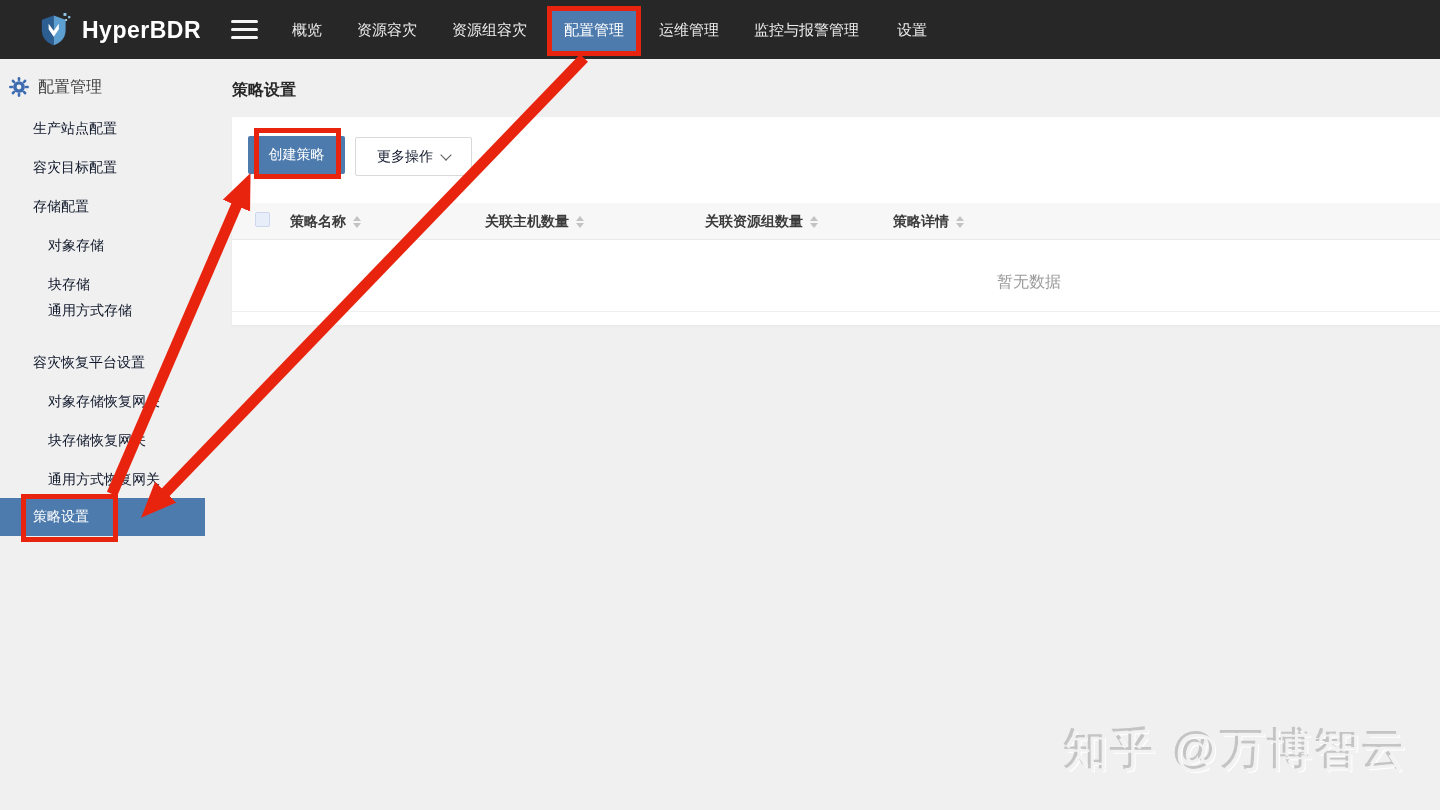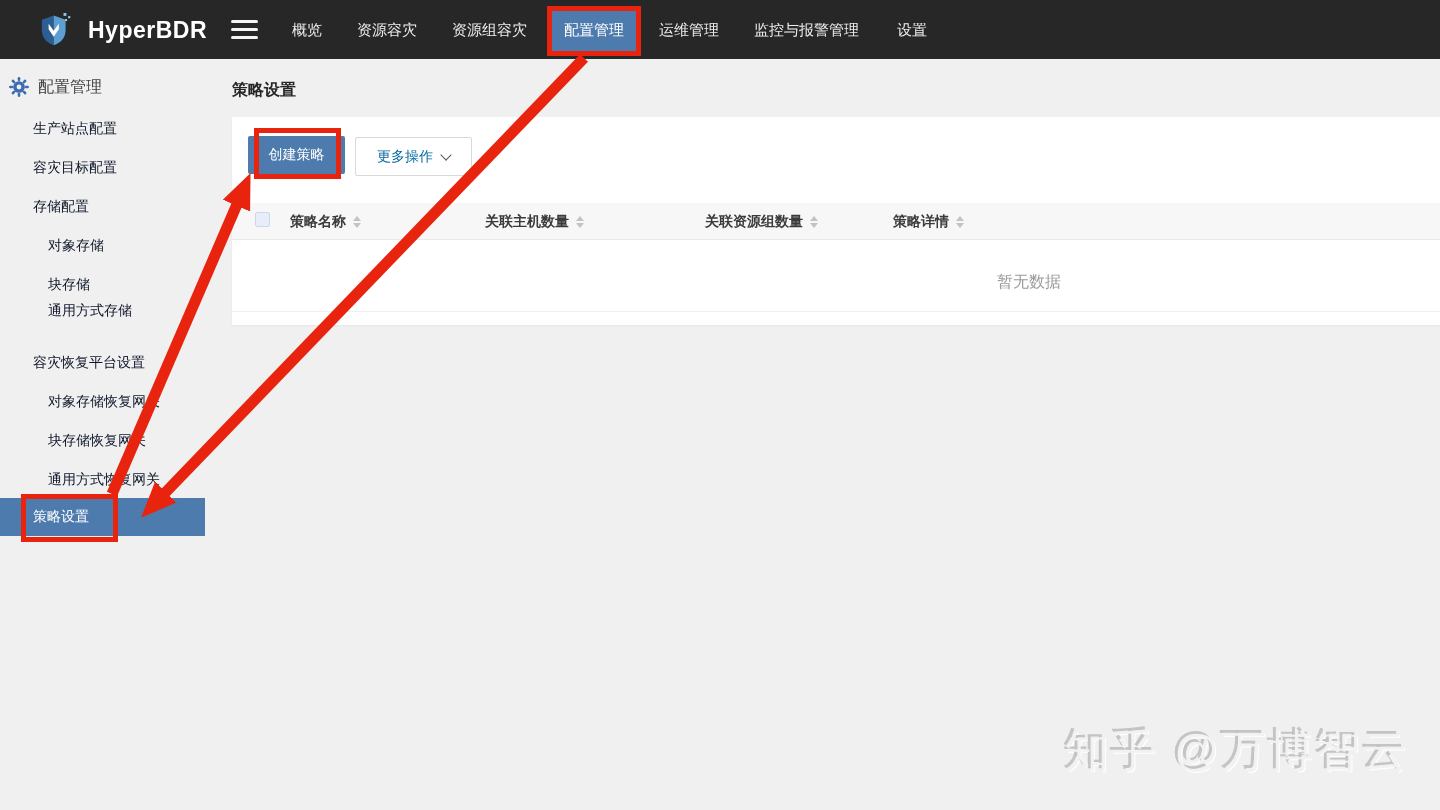--- a/index.html
+++ b/index.html
@@ -6,21 +6,21 @@
   html,body { background:#e4e4e4; }
   .stage {
     position:relative; width:1440px; height:810px; overflow:hidden;
     background:#f0f0f0;
     font-family:"Liberation Sans","DejaVu Sans",sans-serif;
     -webkit-font-smoothing:antialiased;
   }
   
   .topbar { position:absolute; left:0; top:0; width:1440px; height:59px; background:#272727; }
   .brand { position:absolute; left:38px; top:11px; height:38px; display:flex; align-items:center; cursor:pointer; }
-  .brand-text { color:#fff; font-size:23px; font-weight:bold; margin-left:16px; letter-spacing:0.5px; }
+  .brand-text { color:#fff; font-size:23px; font-weight:bold; margin-left:10px; letter-spacing:0.5px; }
   .hamburger { position:absolute; left:231px; top:20px; width:27px; height:19px;
     display:flex; flex-direction:column; justify-content:space-between; cursor:pointer; }
   .hamburger span { display:block; height:3.2px; background:#f5f5f5; border-radius:2px; }
   .nav-item { position:absolute; top:0; height:59px; line-height:59px; color:#ededed; font-size:15px; cursor:pointer; white-space:nowrap; }
   .nav-item.active { top:9px; height:42px; line-height:42px; background:#4e7bad; color:#fff; text-align:center; }
   
   .side-header { position:absolute; left:8px; top:76px; display:flex; align-items:center; cursor:pointer; }
   .side-header .lbl { font-size:16px; color:#404040; margin-left:8px; }
   .side-item { position:absolute; font-size:14px; color:#0f172a; height:20px; line-height:20px; cursor:pointer; white-space:nowrap; }
   .side-item.lv1 { left:33px; }
@@ -29,21 +29,21 @@
     display:flex; align-items:center; cursor:pointer; }
   .side-selected .lbl { color:#fff; font-size:14px; margin-left:33px; }
   
   .page-title { position:absolute; left:232px; top:80px; font-size:16px; font-weight:600; color:#262626; }
   .card { position:absolute; left:232px; top:117px; width:1208px; height:208px; background:#fff;
     box-shadow:0 1px 2px rgba(0,0,0,0.04); }
   .btn-primary { position:absolute; left:248px; top:136px; width:97px; height:38px; background:#4e7bad;
     color:#fff; font-size:14px; border:none; border-radius:2px; cursor:pointer;
     display:flex; align-items:center; justify-content:center;text-align:right; }
   .btn-default { position:absolute; left:355px; top:137px; width:117px; height:39px; background:#fff;
-    color:#0369a1; font-size:14px; border:1px solid #d9d9d9; border-radius:2px; cursor:pointer;
+    color:#0f172a; font-size:14px; border:1px solid #d9d9d9; border-radius:2px; cursor:pointer;
     display:flex; align-items:center; justify-content:center; }
   .chev-down { width:8px; height:8px; border-right:1.6px solid #595959; border-bottom:1.6px solid #595959;
     transform:rotate(45deg); margin-left:9px; margin-top:-4px; }
   .thead { position:absolute; left:232px; top:203px; width:1208px; height:37px; background:#f7f7f8;
     border-bottom:1px solid #e9e9e9; }
   .checkbox { position:absolute; left:255px; top:212px; width:15px; height:15px; background:#e8eef9;
     border:1px solid #ccd6ec; border-radius:2px; cursor:pointer; }
   .th { position:absolute; top:203px; height:37px; display:flex; align-items:center;
     font-size:14px; font-weight:600; color:#3b3b3b; cursor:pointer; white-space:nowrap; }
   .sorter { display:inline-flex; flex-direction:column; margin-left:7px; row-gap:2px; }

